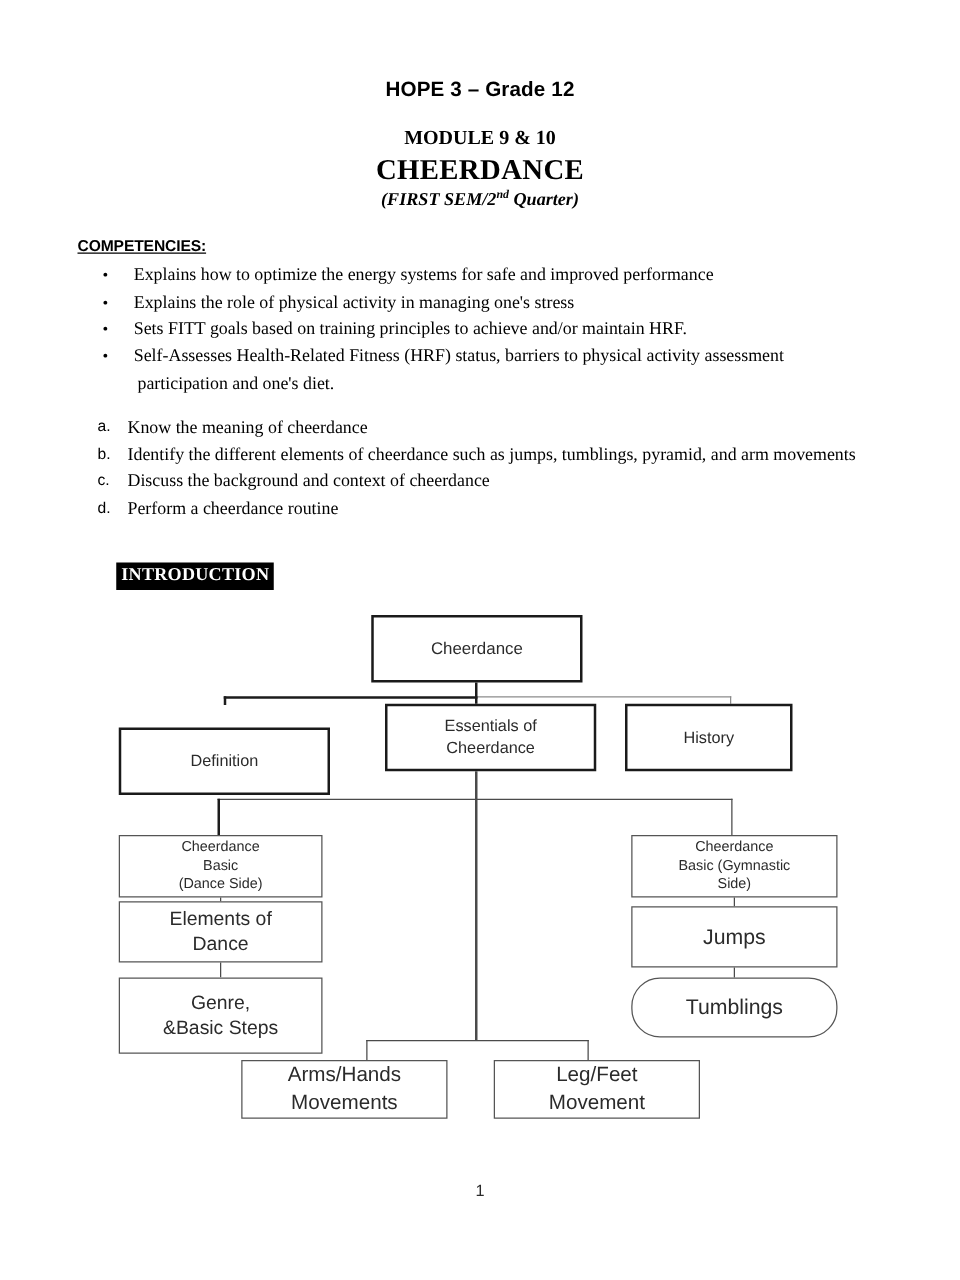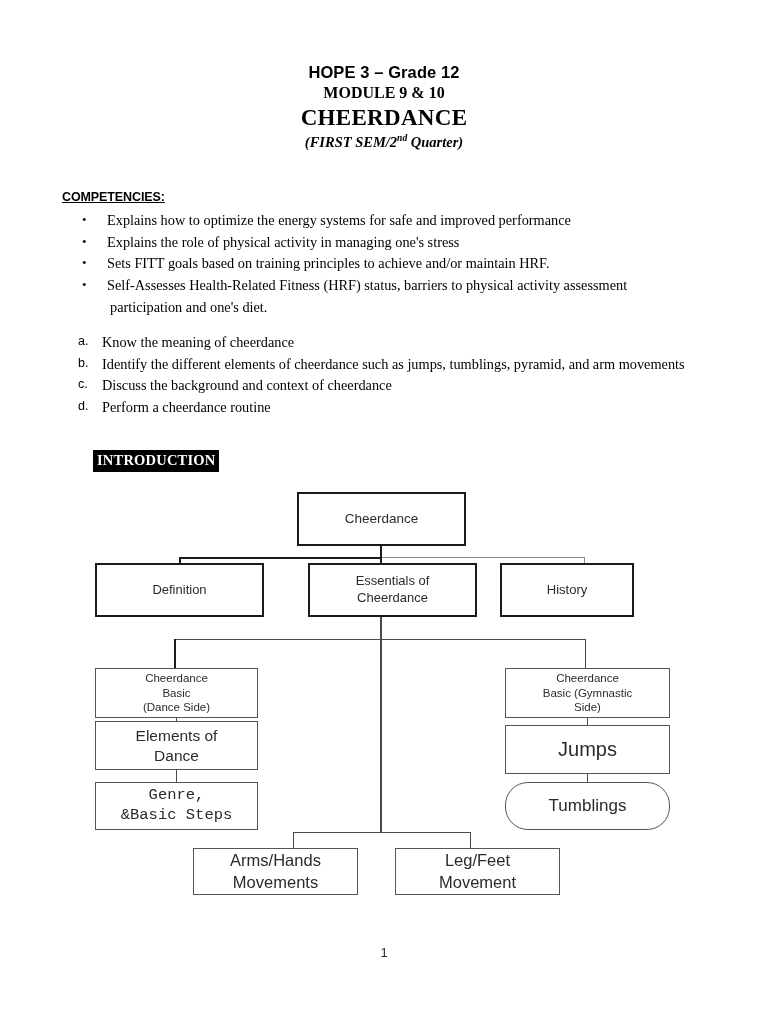--- a/index.html
+++ b/index.html
@@ -28,21 +28,21 @@
   .hdr-line1 {
     font-family: "Liberation Sans", sans-serif;
     font-weight: bold;
     font-size: 16.5px;
     letter-spacing: 0.1px;
   }
   .hdr-line2 {
     font-family: "Liberation Serif", serif;
     font-weight: bold;
     font-size: 16px;
-    margin-top: 1px;
+    margin-top: 19px;
   }
   .hdr-line3 {
     font-family: "Liberation Serif", serif;
     font-weight: bold;
     font-size: 23px;
     letter-spacing: 0.3px;
     margin-top: 1px;
   }
   .hdr-line4 {
     font-family: "Liberation Serif", serif;
@@ -226,21 +226,21 @@
   <div class="fc-line dark" style="left:179px; top:557px; width:203px; height:1.8px;"></div>
 
   <div class="fc-line light" style="left:382px; top:557px; width:203px; height:1.3px;"></div>
 
   <div class="fc-line dark" style="left:179px; top:557px; width:1.8px; height:7px;"></div>
 
   <div class="fc-line dark" style="left:380px; top:557px; width:2.2px; height:7px;"></div>
 
   <div class="fc-line light" style="left:584px; top:557px; width:1.3px; height:7px;"></div>
 
-  <div class="fc-box thick" style="left:95px; top:563px; width:169px; height:54px; font-size:13px;">
+  <div class="fc-box thick" style="left:95px; top:582px; width:169px; height:54px; font-size:13px;">
     <span>Definition</span>
   </div>
 
   <div class="fc-box thick" style="left:308px; top:563px; width:169px; height:54px; font-size:13px;">
     <span><span>Essentials of</span><br><span>Cheerdance</span></span>
   </div>
 
   <div class="fc-box thick" style="left:500px; top:563px; width:134px; height:54px; font-size:13px;">
     <span>History</span>
   </div>
@@ -254,30 +254,30 @@
   <div class="fc-box thin" style="left:95px; top:668px; width:163px; height:50px; font-size:11.5px;">
     <span><span>Cheerdance</span><br><span>Basic</span><br><span>(Dance Side)</span></span>
   </div>
   <div class="fc-line" style="left:176px; top:718px; width:1.3px; height:4px;"></div>
 
   <div class="fc-box thin" style="left:95px; top:721px; width:163px; height:49px; font-size:15.5px;">
     <span><span>Elements of</span><br><span>Dance</span></span>
   </div>
   <div class="fc-line" style="left:176px; top:770px; width:1.3px; height:12px;"></div>
 
-  <div class="fc-box thin" style="left:95px; top:782px; width:163px; height:48px; font-size:15.5px;font-family:Liberation Mono, monospace;">
+  <div class="fc-box thin" style="left:95px; top:782px; width:163px; height:61px; font-size:15.5px;">
     <span><span>Genre,</span><br><span>&amp;Basic Steps</span></span>
   </div>
 
   <div class="fc-box thin" style="left:505px; top:668px; width:165px; height:50px; font-size:11.5px;">
     <span><span>Cheerdance</span><br><span>Basic (Gymnastic</span><br><span>Side)</span></span>
   </div>
   <div class="fc-line" style="left:587px; top:718px; width:1.3px; height:8px;"></div>
 
-  <div class="fc-box thin" style="left:505px; top:725px; width:165px; height:49px; font-size:20px;">
+  <div class="fc-box thin" style="left:505px; top:725px; width:165px; height:49px; font-size:17px;">
     <span>Jumps</span>
   </div>
   <div class="fc-line" style="left:587px; top:774px; width:1.3px; height:8px;"></div>
 
   <div class="fc-box thin" style="left:505px; top:782px; width:165px; height:48px; font-size:17px;border-radius:23px;">
     <span>Tumblings</span>
   </div>
 
   <div class="fc-line" style="left:293px; top:832px; width:178px; height:1.3px;"></div>
   <div class="fc-line" style="left:293px; top:832px; width:1.3px; height:16px;"></div>

